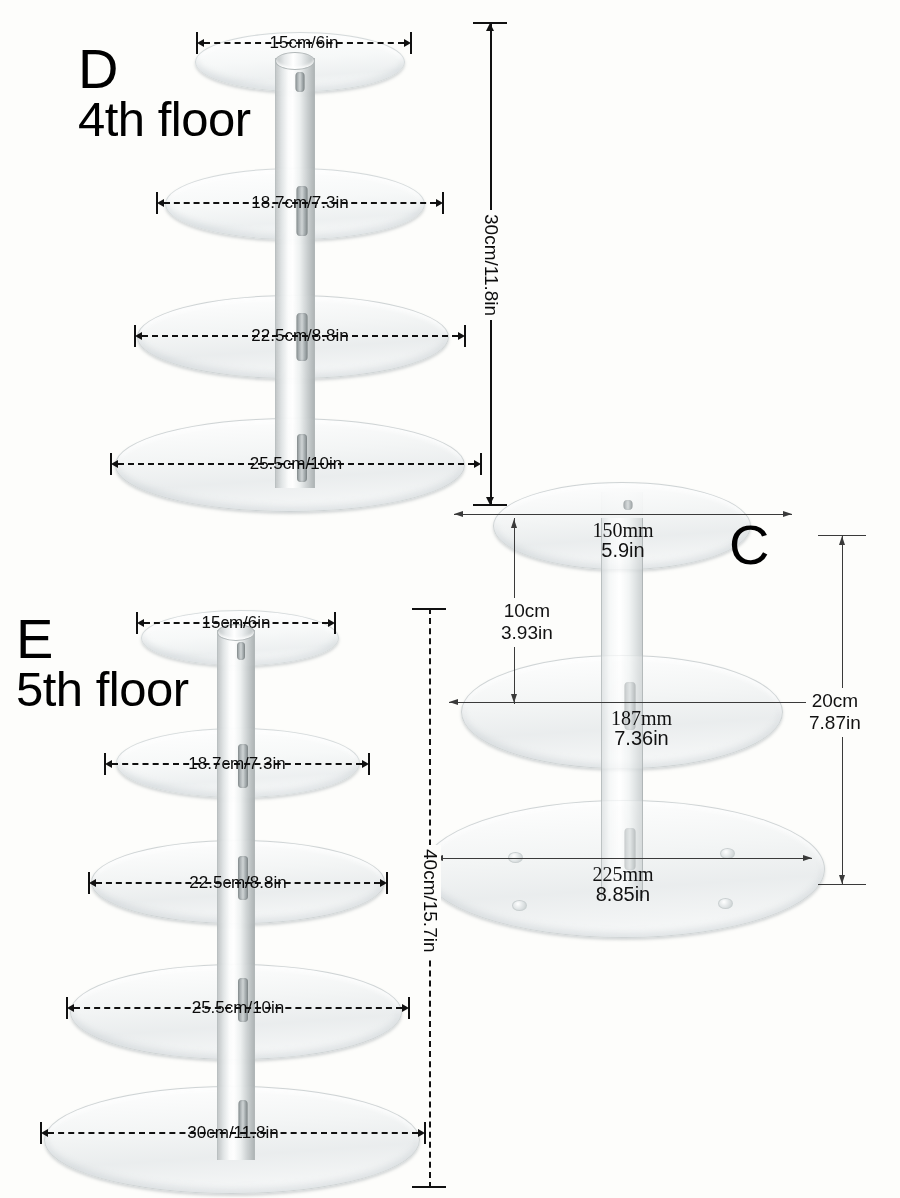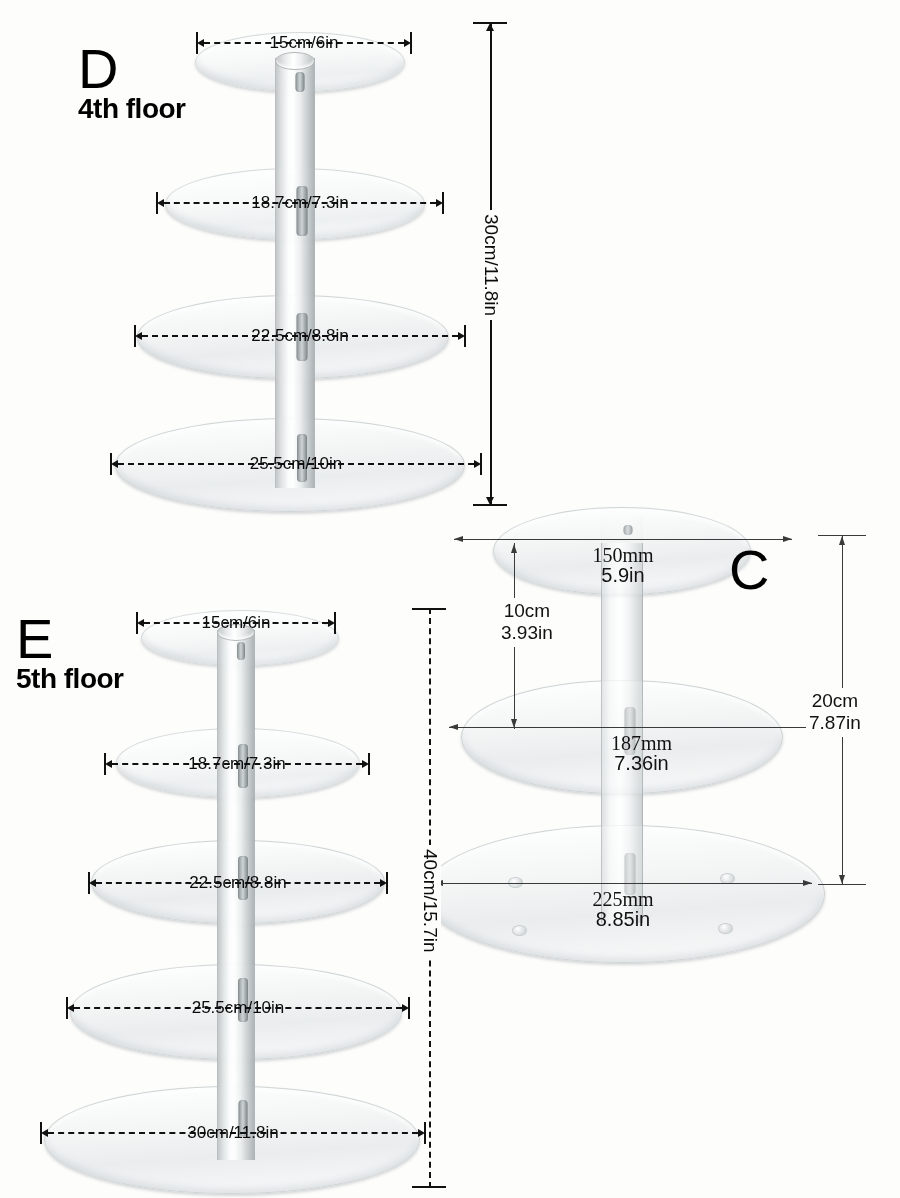--- a/index.html
+++ b/index.html
@@ -229,23 +229,23 @@
 
   
   .heading { position: absolute; color: #000; }
   .heading .letter {
     font-size: 56px;
     line-height: 0.95;
     font-weight: 400;
     font-family: "Liberation Sans", sans-serif;
   }
   .heading .floor {
-    font-size: 28px;
+    font-size: 49px;
     line-height: 1.0;
-    font-weight: 700;
+    font-weight: 400;
     font-family: "Liberation Sans", sans-serif;
     letter-spacing: -0.5px;
   }
   .heading.c-head { text-align: left; }
   .heading.c-head .letter { margin-left: 54px; }
 </style>
 </head>
 <body>
 
 <div id="canvas">
@@ -315,21 +315,21 @@
 
   <div class="dimv" style="left:490px; top:22px; height:484px;">
     <div class="vline"></div>
     <div class="cap top" style="width:34px;"></div>
     <div class="cap bot" style="width:34px;"></div>
     <div class="varw up"></div>
     <div class="varw down"></div>
   </div>
   <div class="vlabel" style="left:480px; top:210px;">30cm/11.8in</div>
 
-  <div class="stand" style="left:430px; top:495px; width:470px; height:480px;">
+  <div class="stand" style="left:430px; top:470px; width:470px; height:480px;">
 
     <div class="post" style="left:192px; top:22px; width:40px; height:400px;
                 background:linear-gradient(to right,#dde1e2 0%,#f2f4f4 18%,#ffffff 42%,#fafbfb 60%,#e3e7e8 84%,#ccd1d2 100%);"></div>
 
     <div class="plate" style="left:194px; top:330px; width:400px; height:136px;"></div>
     <div class="screw-dot" style="left:78px; top:382px; width:13px; height:9px;"></div>
     <div class="screw-dot" style="left:290px; top:378px; width:13px; height:9px;"></div>
     <div class="screw-dot" style="left:82px; top:430px; width:13px; height:9px;"></div>
     <div class="screw-dot" style="left:288px; top:428px; width:13px; height:9px;"></div>
 

